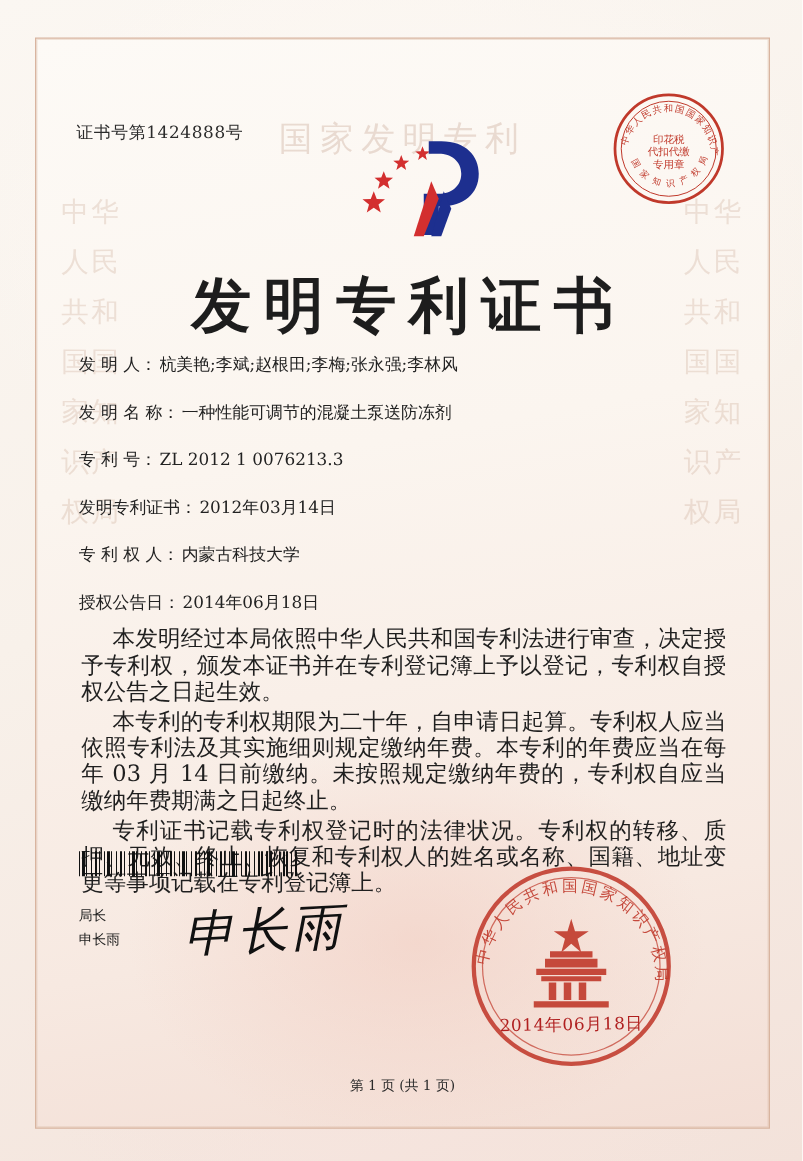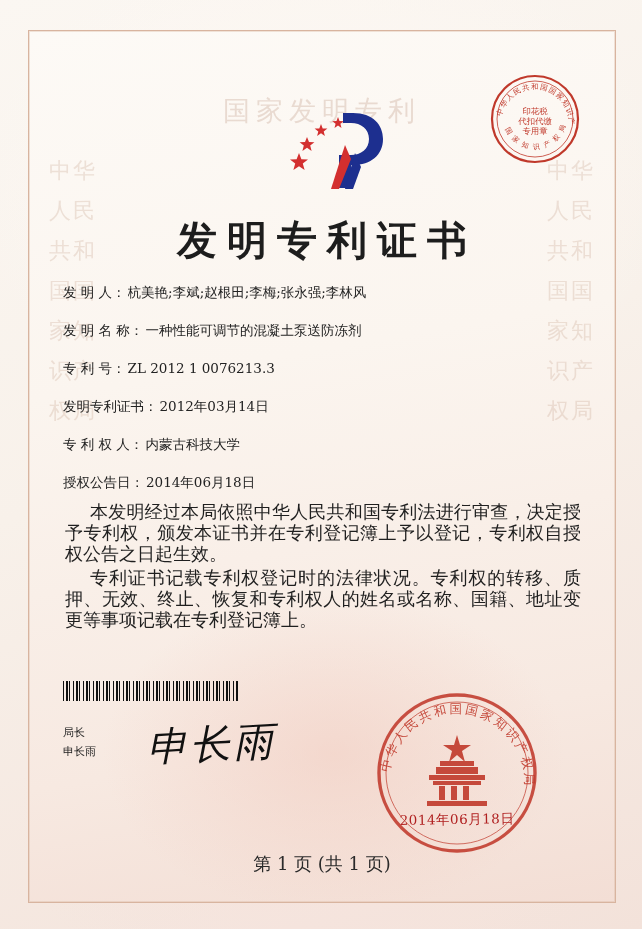--- a/index.html
+++ b/index.html
@@ -100,21 +100,21 @@
     width: 92px;
     height: 92px;
   }
 
   
   .title {
     position: absolute;
     left: 0; right: 0;
     top: 182px;
     text-align: center;
-    font-size: 40px;
+    font-size: 48px;
     letter-spacing: 10px;
     color: #1d1d1d;
     font-weight: bold;
     font-family: "DejaVu Serif", "Liberation Serif", serif;
     text-indent: 10px;
   }
 
   
   .fields {
     position: absolute;
@@ -215,36 +215,37 @@
     letter-spacing: 0.5px;
     transform: rotate(-1deg);
   }
 
   
   .footer {
     position: absolute;
     left: 0; right: 0;
     bottom: 26px;
     text-align: center;
-    font-size: 18px;
+    font-size: 11px;
     color: #2a2a2a;
   }
 
   
 </style>
 </head>
 <body>
 
 <div class="page">
   <div class="sheet">
 
     <div class="watermark">国家发明专利</div>
     <div class="wm-left">中华人民共和国国家知识产权局</div>
     <div class="wm-right">中华人民共和国国家知识产权局</div>
 
+    <div class="cert-no">证书号第1424888号</div>
 
     <div class="emblem">
       <svg viewBox="0 0 120 110" width="120" height="110" aria-hidden="true">
 
         <g fill="#d32f2f">
           <polygon points="18,60 20.4,66.2 27,66.4 21.8,70.5 23.6,77 18,73.2 12.4,77 14.2,70.5 9,66.4 15.6,66.2"></polygon>
           <polygon points="26,44 28,49 33.4,49.2 29.2,52.5 30.6,58 26,54.8 21.4,58 22.8,52.5 18.6,49.2 24,49"></polygon>
           <polygon points="40,31 41.7,35.4 46.4,35.6 42.7,38.4 43.9,43 40,40.2 36.1,43 37.3,38.4 33.6,35.6 38.3,35.4"></polygon>
           <polygon points="57,24 58.5,28 62.8,28.2 59.4,30.8 60.5,35 57,32.4 53.5,35 54.6,30.8 51.2,28.2 55.5,28"></polygon>
         </g>
@@ -297,20 +298,21 @@
         <span class="val">内蒙古科技大学</span>
       </div>
       <div class="field-row">
         <span class="lbl">授权公告日：</span>
         <span class="val">2014年06月18日</span>
       </div>
     </div>
 
     <div class="body-text">
       <p>本发明经过本局依照中华人民共和国专利法进行审查，决定授予专利权，颁发本证书并在专利登记簿上予以登记，专利权自授权公告之日起生效。</p>
+      <p>本专利的专利权期限为二十年，自申请日起算。专利权人应当依照专利法及其实施细则规定缴纳年费。本专利的年费应当在每年 03 月 14 日前缴纳。未按照规定缴纳年费的，专利权自应当缴纳年费期满之日起终止。</p>
       <p>专利证书记载专利权登记时的法律状况。专利权的转移、质押、无效、终止、恢复和专利权人的姓名或名称、国籍、地址变更等事项记载在专利登记簿上。</p>
     </div>
 
     <div class="barcode"></div>
 
     <div class="director">
       <div>局长</div>
       <div>申长雨</div>
     </div>
     <div class="signature">申长雨</div>

